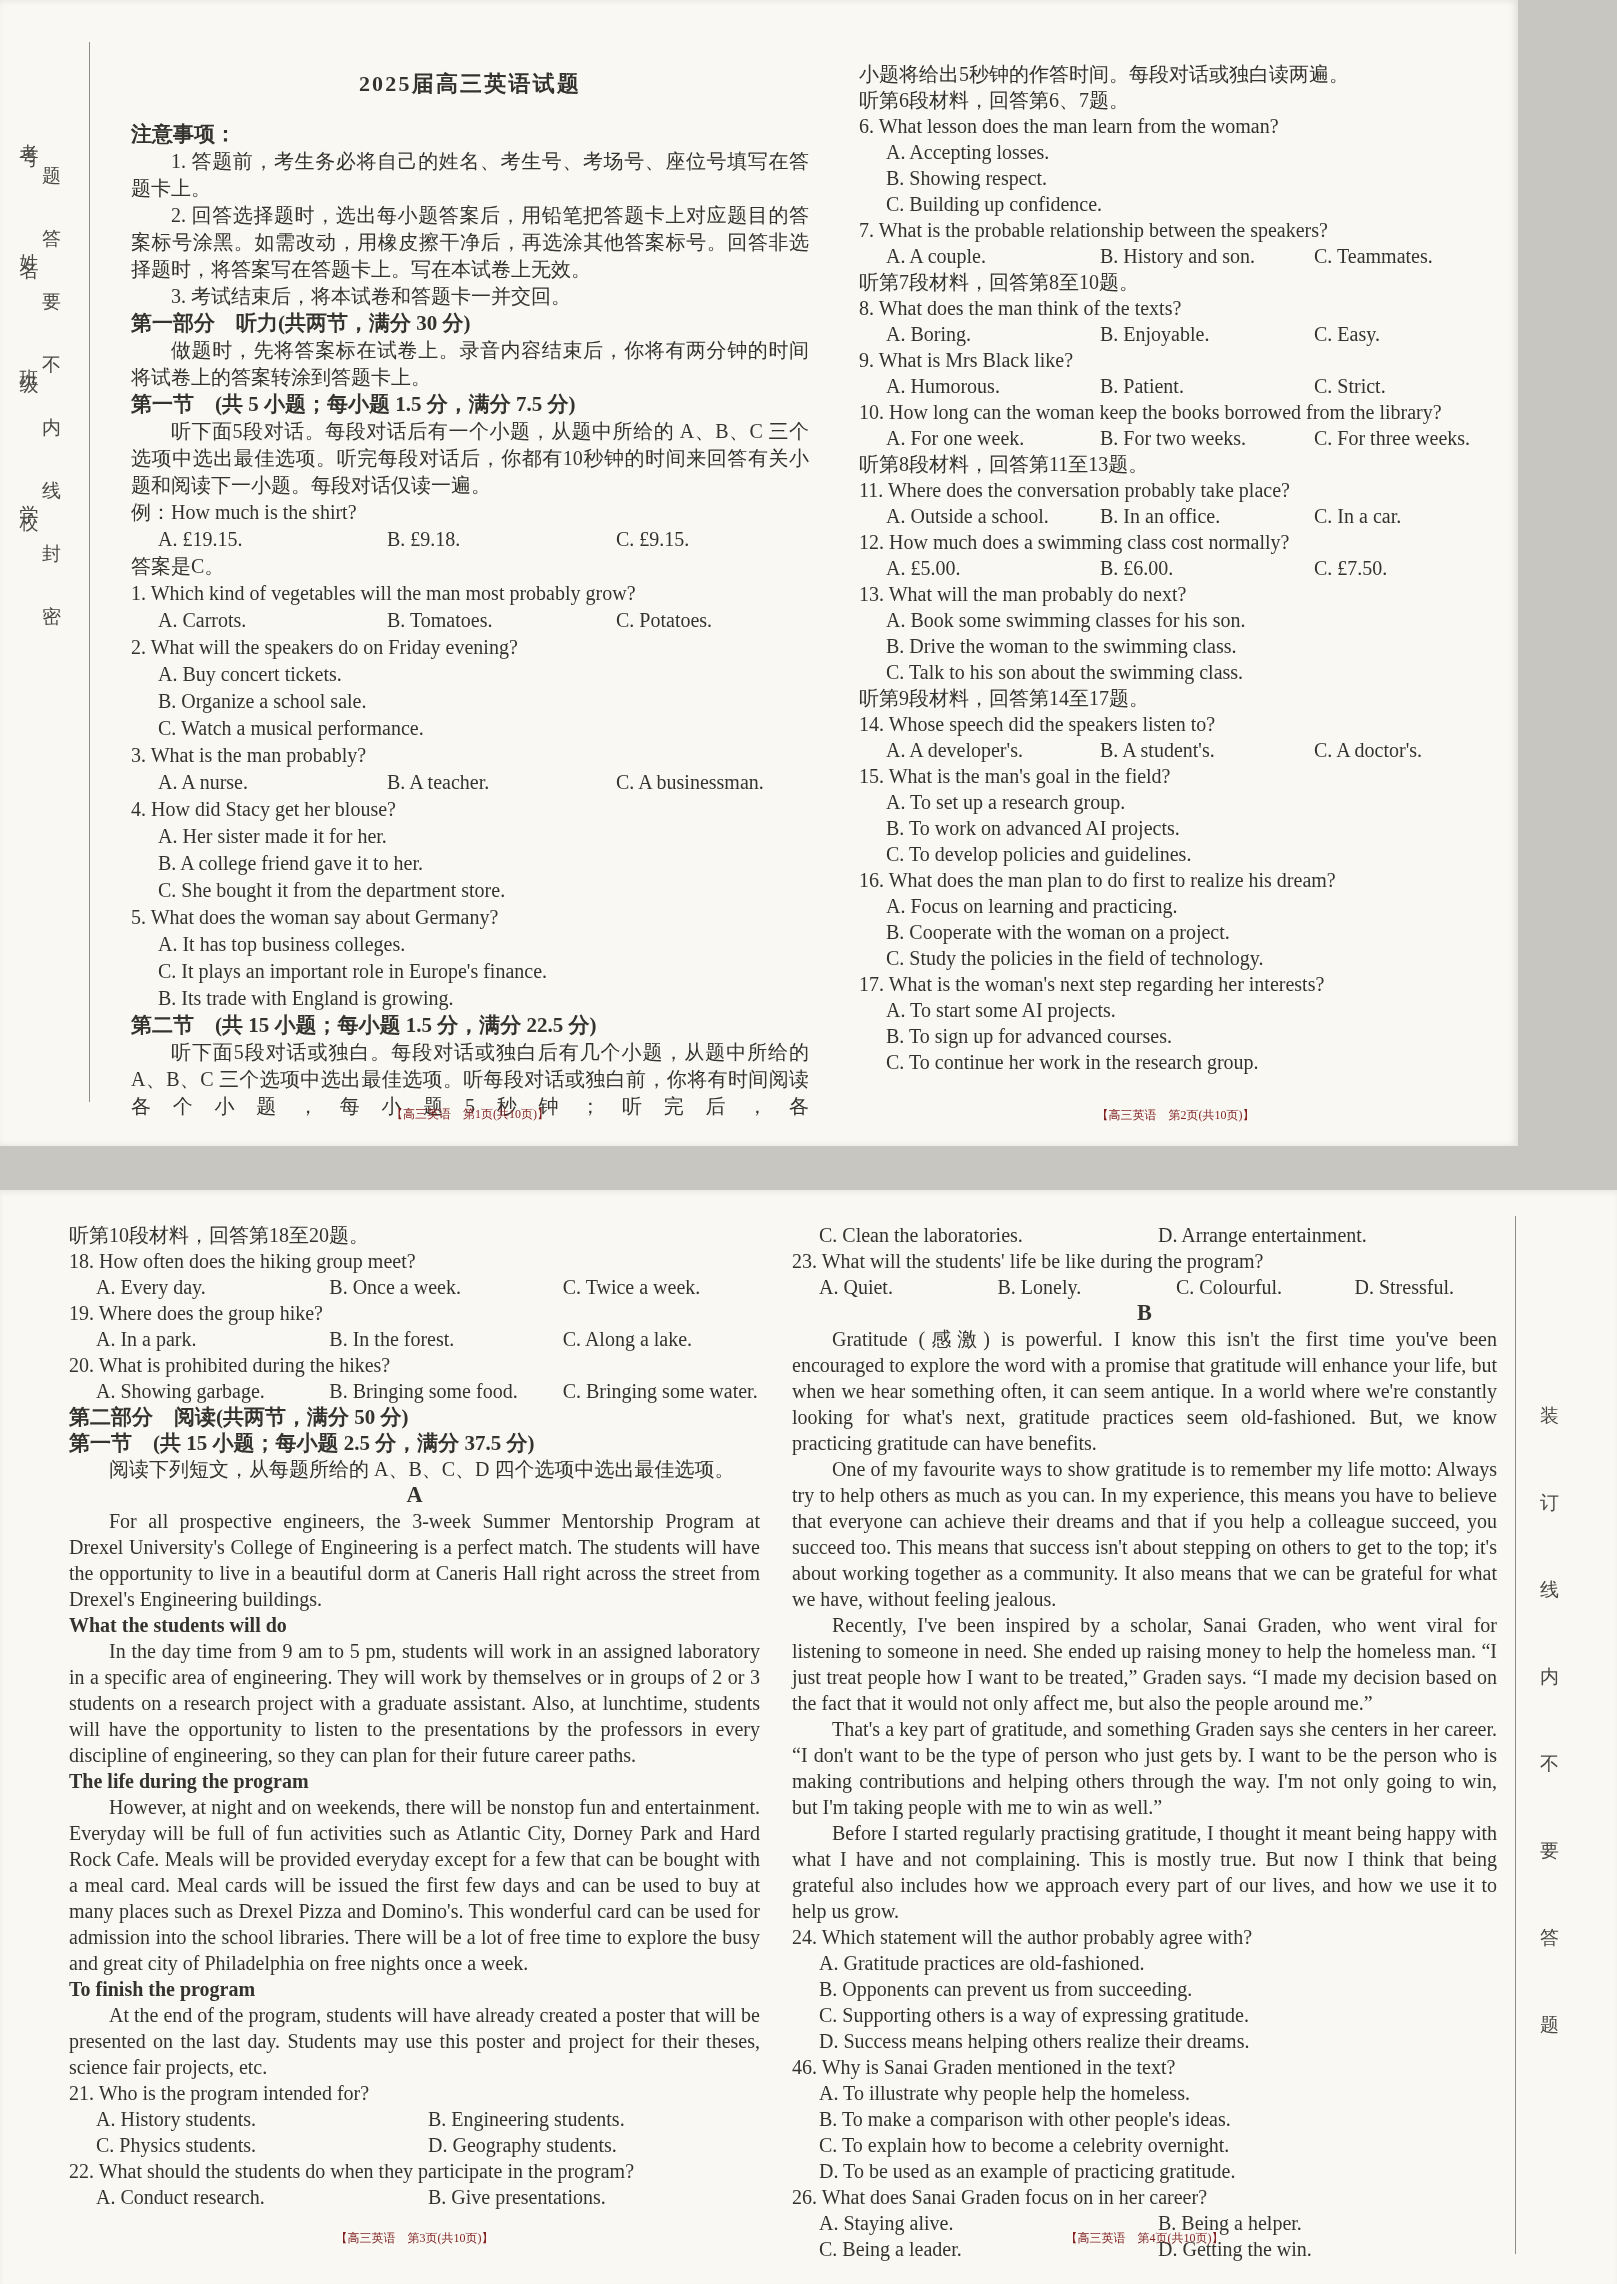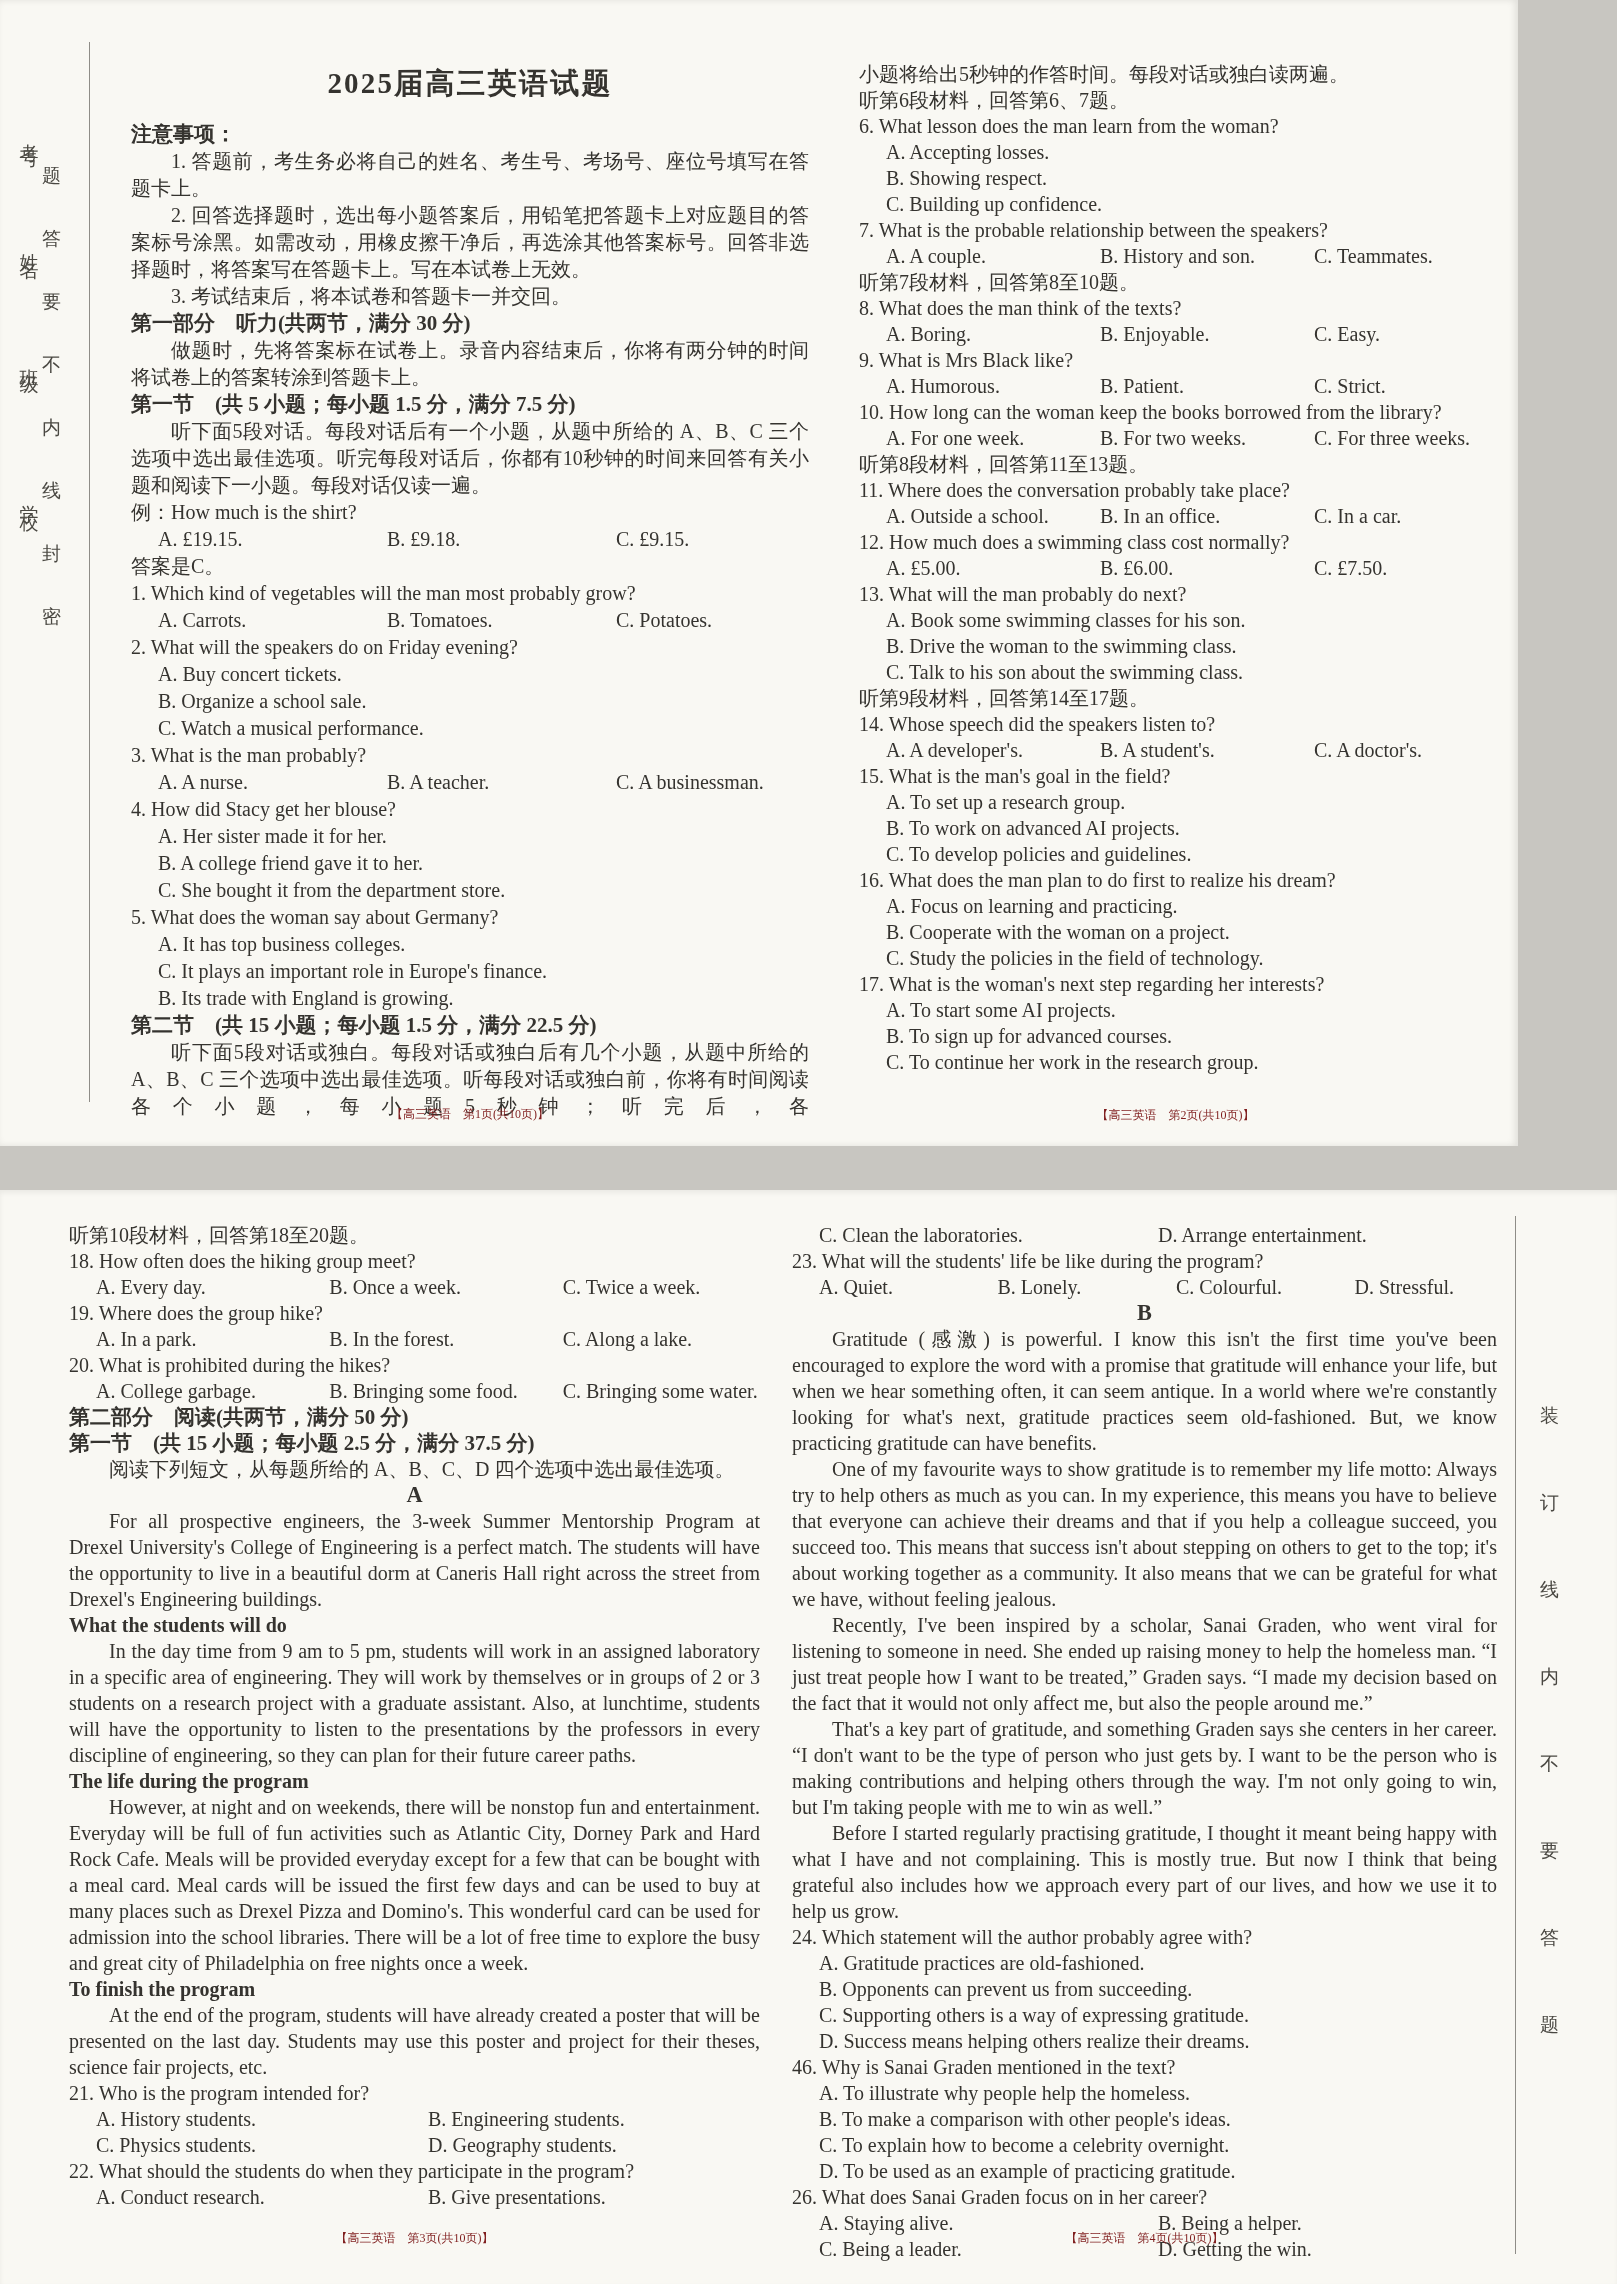--- a/index.html
+++ b/index.html
@@ -9,21 +9,21 @@
   .sheet-top{left:0;top:0;width:1518px;height:1146px;box-shadow:inset -2.9px 0 7.2px rgba(0,0,0,.10);}
   .sheet-bottom{left:0;top:1190px;width:1618px;height:1094px;box-shadow:inset 0 2.9px 5.8px rgba(0,0,0,.06);}
   .rule{position:absolute;background:#8f8d87;}
   .rule-left{left:89px;top:42px;width:1.4px;height:1060px;}
   .rule-right{left:1515px;top:26px;width:1.4px;height:1038px;}
   .col{position:absolute;font-size:20px;line-height:27px;}
   .col-p1{left:131px;top:61px;width:678px;height:1073px;}
   .col-p2{left:859px;top:61px;width:633px;height:1073px;line-height:26px;}
   .col-p3{left:69px;top:32px;width:691px;height:1035px;line-height:26px;}
   .col-p4{left:792px;top:32px;width:705px;height:1035px;line-height:26px;}
-  .title{text-align:center;font-weight:bold;font-size:29px;margin:8.7px 0 24.5px;letter-spacing:2.2px;}
+  .title{text-align:center;font-weight:bold;font-size:22px;margin:8.7px 0 24.5px;letter-spacing:2.2px;}
   .heading{font-weight:bold;font-size:21px;}
   .para{text-align:justify;text-indent:2em;}
   .para.noindent{text-indent:0;}
   .para.flushlast{text-align-last:justify;}
   .center-label{text-align:center;font-weight:bold;font-size:22.3px;}
   .subheading{font-weight:bold;}
   .opts{padding-left:27px;}
   .opts.row,.opts.row4{display:flex;gap:36px;}
   .opts.row .opt,.opts.row4 .opt{flex:1;}
   .opts.grid{display:flex;flex-wrap:wrap;}
@@ -225,21 +225,21 @@
             <span class="opt">C. Twice a week.</span>
           </div>
           <div class="q-line">19. Where does the group hike?</div>
           <div class="opts row">
             <span class="opt">A. In a park.</span>
             <span class="opt">B. In the forest.</span>
             <span class="opt">C. Along a lake.</span>
           </div>
           <div class="q-line">20. What is prohibited during the hikes?</div>
           <div class="opts row">
-            <span class="opt">A. College garbage.</span>
+            <span class="opt">A. Showing garbage.</span>
             <span class="opt">B. Bringing some food.</span>
             <span class="opt">C. Bringing some water.</span>
           </div>
           <div class="heading">第二部分　阅读(共两节，满分 50 分)</div>
           <div class="heading">第一节　(共 15 小题；每小题 2.5 分，满分 37.5 分)</div>
           <div class="para">阅读下列短文，从每题所给的 A、B、C、D 四个选项中选出最佳选项。</div>
           <div class="center-label">A</div>
           <div class="para">For all prospective engineers, the 3-week Summer Mentorship Program at Drexel University's College of Engineering is a perfect match. The students will have the opportunity to live in a beautiful dorm at Caneris Hall right across the street from Drexel's Engineering buildings.</div>
           <div class="subheading">What the students will do</div>
           <div class="para">In the day time from 9 am to 5 pm, students will work in an assigned laboratory in a specific area of engineering. They will work by themselves or in groups of 2 or 3 students on a research project with a graduate assistant. Also, at lunchtime, students will have the opportunity to listen to the presentations by the professors in every discipline of engineering, so they can plan for their future career paths.</div>

